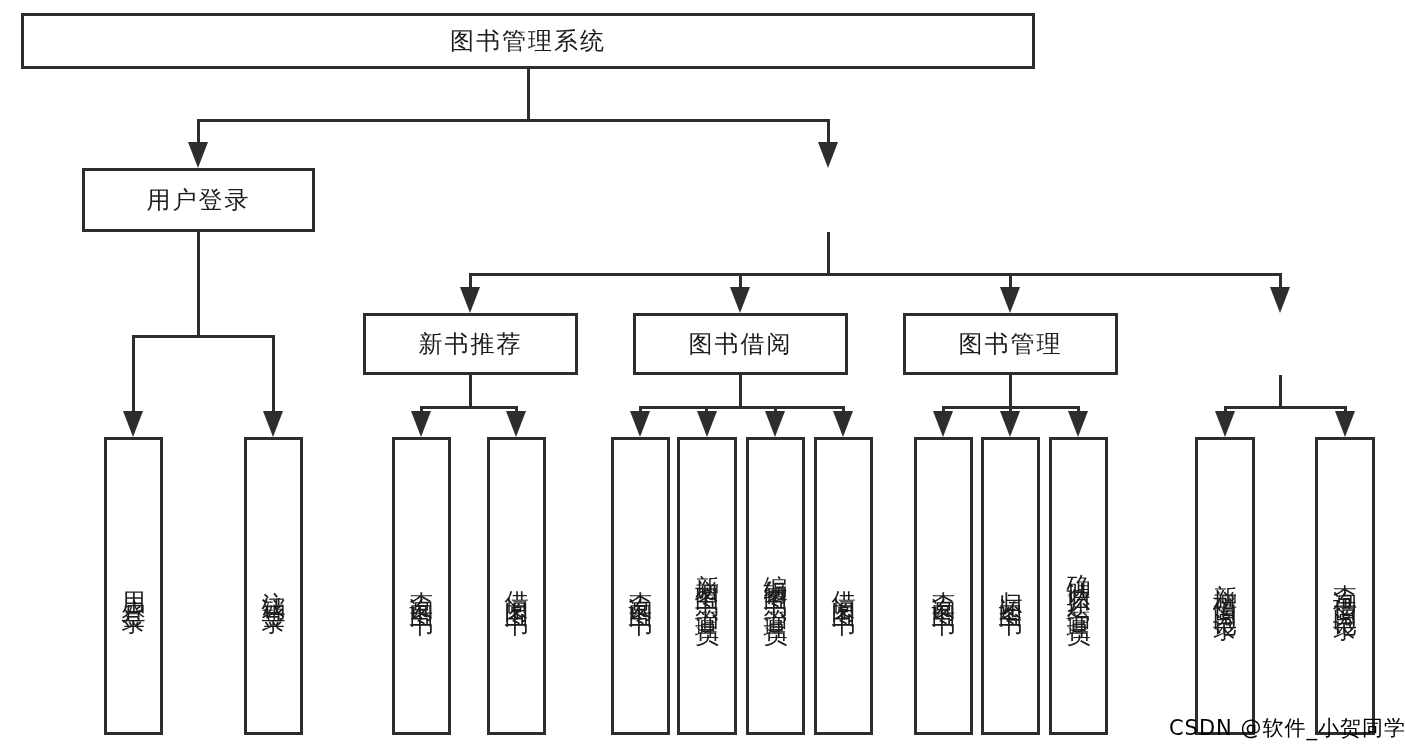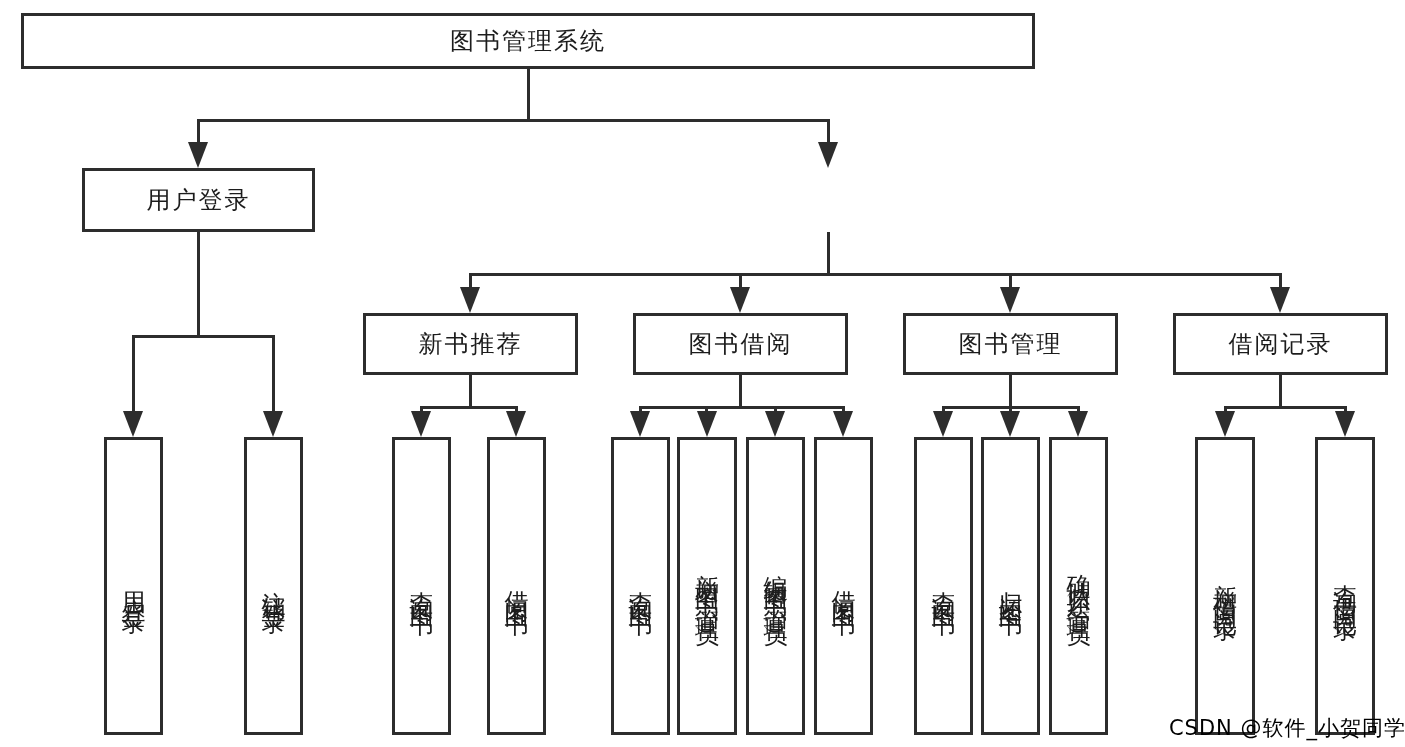--- a/index.html
+++ b/index.html
@@ -69,23 +69,20 @@
   <div class="ar" style="left:1270px;top:287px"></div>
 
   <div class="n" style="left:633px;top:313px;width:215px;height:62px">
     <span>图书借阅</span>
   </div>
   <div class="n" style="left:363px;top:313px;width:215px;height:62px">
     <span>新书推荐</span>
   </div>
   <div class="n" style="left:903px;top:313px;width:215px;height:62px">
     <span>图书管理</span>
-  </div>
-  <div class="n" style="left:1173px;top:313px;width:215px;height:62px">
-    <span>借阅记录</span>
   </div>
 
   <div class="vl" style="left:469px;top:375px;height:34px"></div>
   <div class="hl" style="left:420px;top:406px;width:98px"></div>
   <div class="vl" style="left:420px;top:406px;height:9px"></div>
   <div class="ar" style="left:411px;top:411px"></div>
   <div class="vl" style="left:515px;top:406px;height:9px"></div>
   <div class="ar" style="left:506px;top:411px"></div>
 
   <div class="vl" style="left:739px;top:375px;height:34px"></div>

